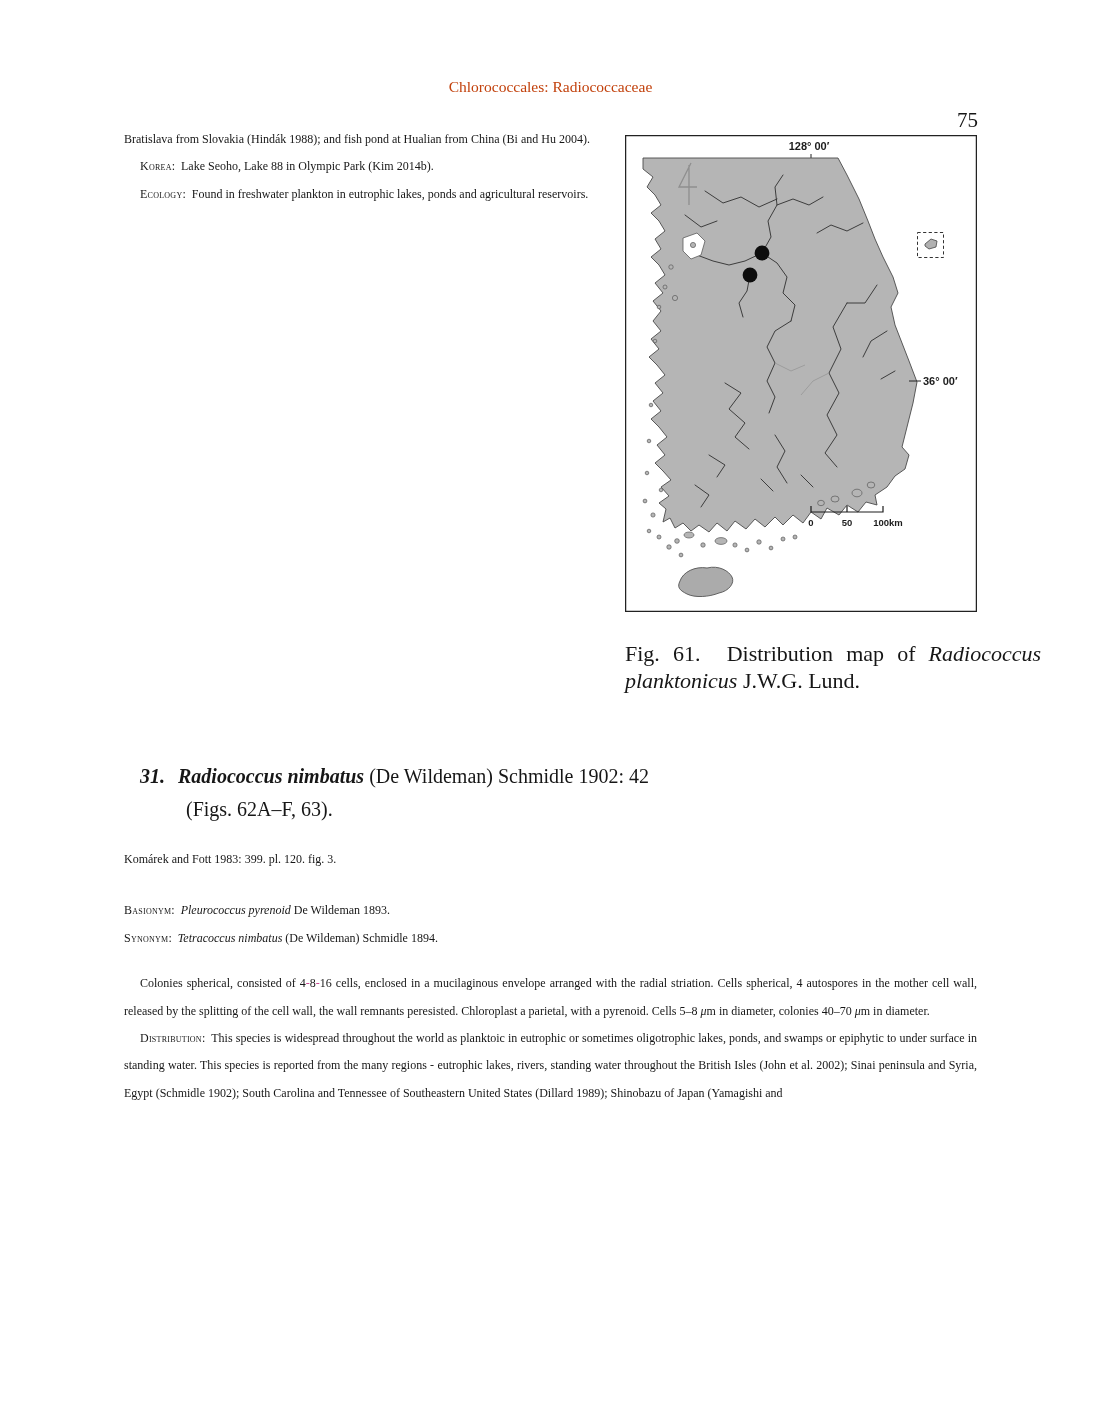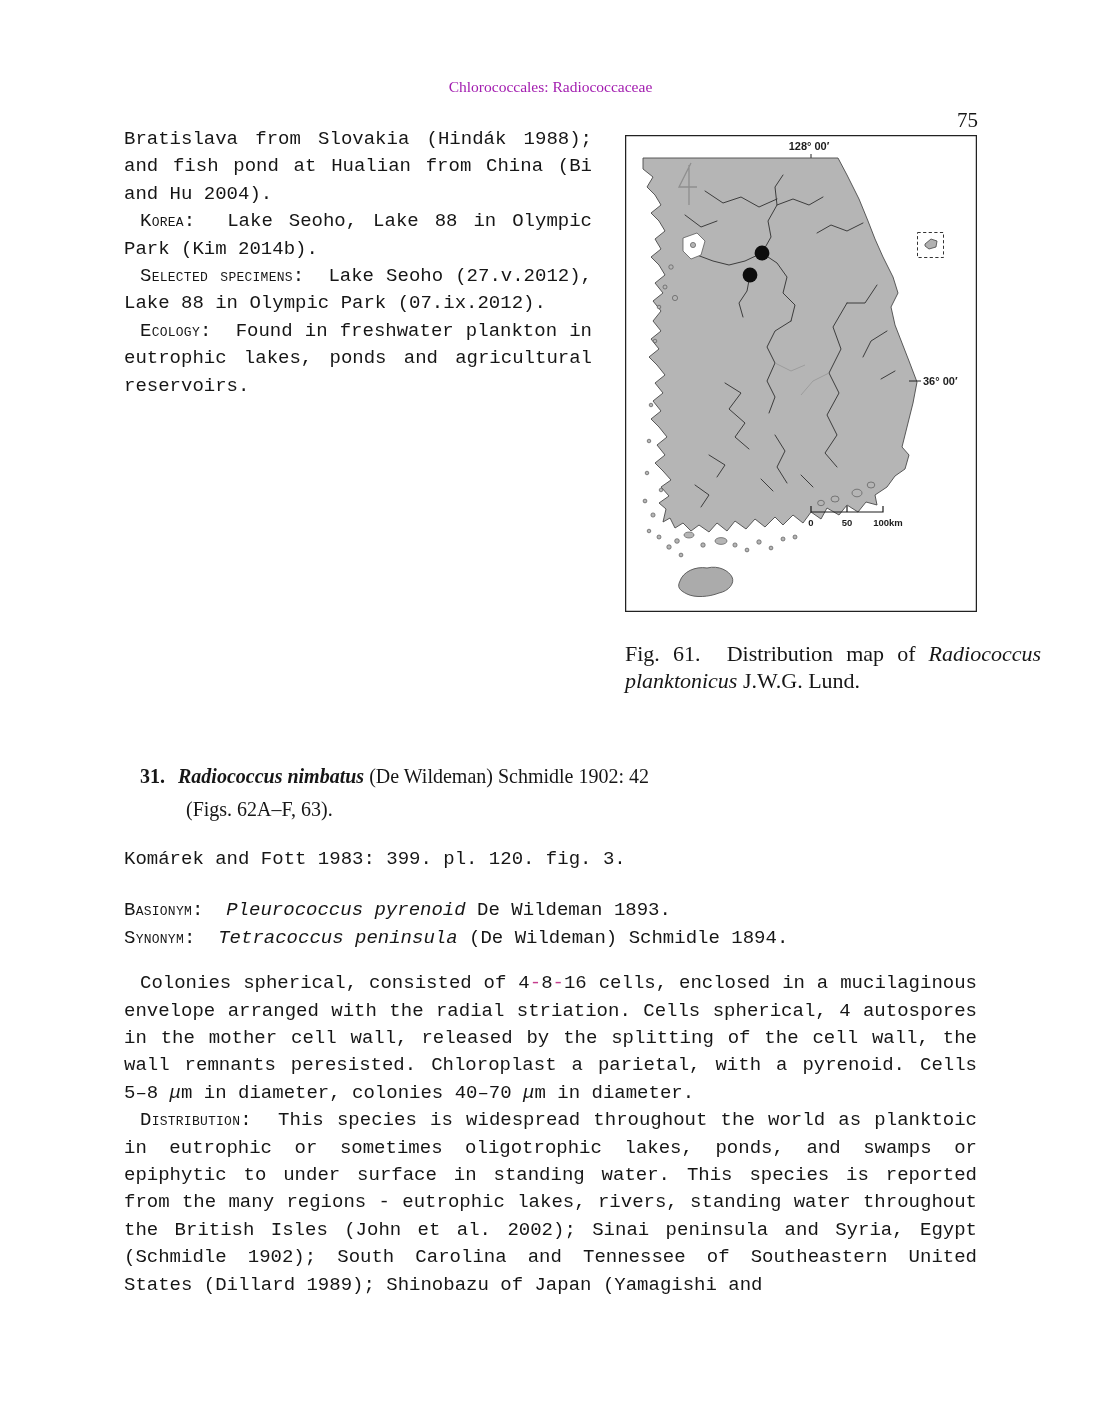--- a/index.html
+++ b/index.html
@@ -1,28 +1,28 @@
 <!DOCTYPE html>
 <html><head>
 <meta charset="utf-8">
 <style>
   html,body{margin:0;padding:0;background:#ffffff;}
   .page{
     position:relative;width:1100px;height:1411px;background:#ffffff;
     font-family:"Liberation Serif",serif;color:#161616;overflow:hidden;
   }
-  p{margin:0;font-size:19px;line-height:27.4px;font-family:Liberation Mono, monospace;}
+  p{margin:0;font-size:12px;line-height:27.4px;}
   .just{text-align:justify;}
   .ind{text-indent:16px;}
   .sc{font-variant:small-caps;letter-spacing:.25px;}
   .i{font-style:italic;}
-  .b{font-weight:bold;}
+  .b{font-weight:bold;font-style:italic;}
   .bi{font-weight:bold;font-style:italic;}
   .pink{color:#c53d8d;}
-  .running-head{position:absolute;left:124px;top:78px;width:853px;text-align:center;font-size:15.5px;color:#a21caf;}
+  .running-head{position:absolute;left:124px;top:78px;width:853px;text-align:center;font-size:15.5px;color:#c2410c;}
   .page-number{position:absolute;top:72px;left:938px;width:40px;text-align:right;font-size:21px;margin-top:36px;}
   .left-col{position:absolute;left:124px;top:126px;width:468px;}
   .figure{position:absolute;left:625px;top:135px;width:416px;margin:0;}
   .figure figcaption{margin-top:24px;font-size:22px;line-height:27.4px;text-align:justify;}
   .heading{position:absolute;left:140px;top:760px;width:760px;font-size:20px;line-height:32.5px;
            padding-left:46px;text-indent:-46px;}
   .heading .num{margin-right:13px;}
   .main-text{position:absolute;left:124px;top:846px;width:853px;}
   .ref-line{margin-bottom:24px;}
   .nomen p{margin:0;}
@@ -35,21 +35,20 @@
 <body>
 
 <div class="page">
 
   <div class="running-head">Chlorococcales: Radiococcaceae</div>
   <div class="page-number">75</div>
 
   <div class="left-col">
     <p class="just"><span>Bratislava from Slovakia (Hindák 1988); and fish pond at Hualian from China (Bi and Hu 2004).</span></p>
     <p class="just ind"><span class="sc">Korea</span><span>:&nbsp; Lake Seoho, Lake 88 in Olympic Park (Kim 2014b).</span></p>
-    <p class="just ind"><span class="sc">Selected specimens</span><span>:&nbsp; Lake Seoho (27.v.2012), Lake 88 in Olympic Park (07.ix.2012).</span></p>
     <p class="just ind"><span class="sc">Ecology</span><span>:&nbsp; Found in freshwater plankton in eutrophic lakes, ponds and agricultural reservoirs.</span></p>
   </div>
 
   <figure class="figure">
     <svg viewBox="0 0 352 477" width="352" height="477">
 
       <rect x="0.6" y="0.6" width="350.8" height="475.8" fill="#ffffff" stroke="#222" stroke-width="1.3"></rect>
 
       <text x="184" y="15" text-anchor="middle" class="map-label">128° 00′</text>
       <line x1="186" y1="19" x2="186" y2="34" stroke="#222" stroke-width="1"></line>
@@ -147,21 +146,21 @@
   <div class="heading">
     <span class="b num">31.</span><span class="bi">Radiococcus nimbatus</span><span> (De Wildeman) Schmidle 1902: 42</span><br>
     <span>(Figs. 62A–F, 63).</span>
   </div>
 
   <div class="main-text">
     <p class="ref-line">Komárek and Fott 1983: 399. pl. 120. fig. 3.</p>
 
     <div class="nomen">
       <p><span class="sc">Basionym</span><span>:&nbsp; </span><span class="i">Pleurococcus pyrenoid</span><span> De Wildeman 1893.</span></p>
-      <p><span class="sc">Synonym</span><span>:&nbsp; </span><span class="i">Tetracoccus peninsula</span><span> (De Wildeman) Schmidle 1894.</span></p>
+      <p><span class="sc">Synonym</span><span>:&nbsp; </span><span class="i">Tetracoccus nimbatus</span><span> (De Wildeman) Schmidle 1894.</span></p>
     </div>
 
     <p class="just ind desc"><span>Colonies spherical, consisted of 4</span><span class="pink">-</span><span>8</span><span class="pink">-</span><span>16 cells, enclosed in a mucilaginous envelope arranged with the radial striation.  Cells spherical, 4 autospores in the mother cell wall, released by the splitting of the cell wall, the wall remnants peresisted.  Chloroplast a parietal, with a pyrenoid.  Cells 5–8 </span><span class="i">μ</span><span>m in diameter, colonies 40–70 </span><span class="i">μ</span><span>m in diameter.</span></p>
 
 
     <p class="just ind"><span class="sc">Distribution</span><span>:&nbsp; This species is widespread throughout the world as planktoic in eutrophic or sometimes oligotrophic lakes, ponds, and swamps or epiphytic to under surface in standing water. This species is reported from the many regions - eutrophic lakes, rivers, standing water throughout the British Isles (John et al. 2002); Sinai peninsula and Syria, Egypt (Schmidle 1902); South Carolina and Tennessee of Southeastern United States (Dillard 1989); Shinobazu of Japan (Yamagishi and</span></p>
   </div>
 
 </div>
 

